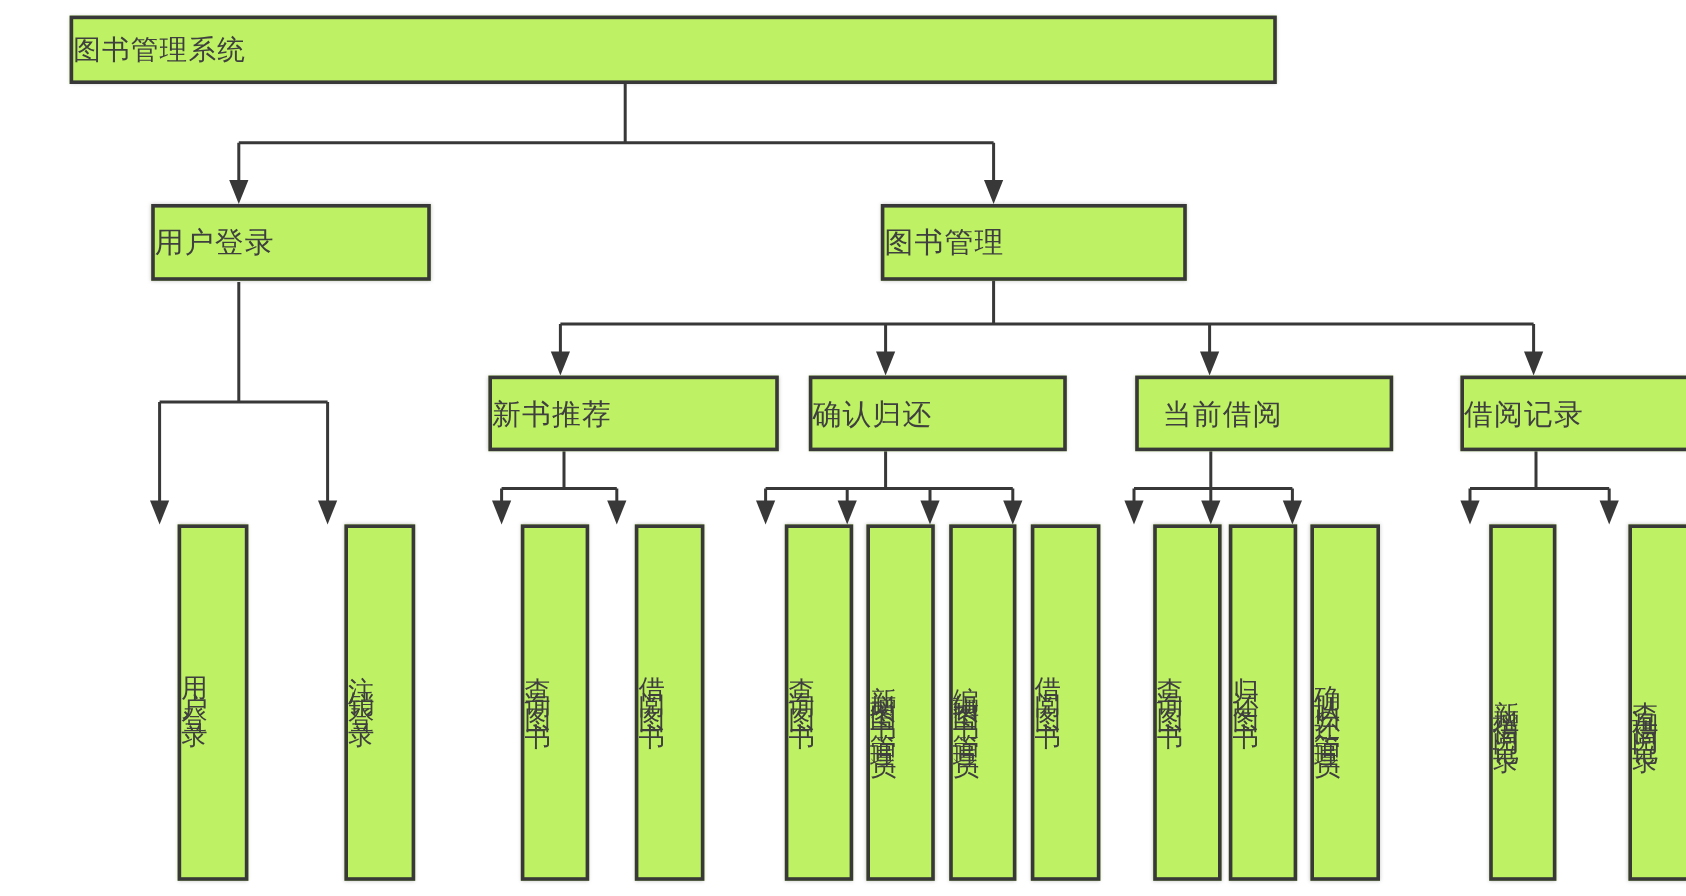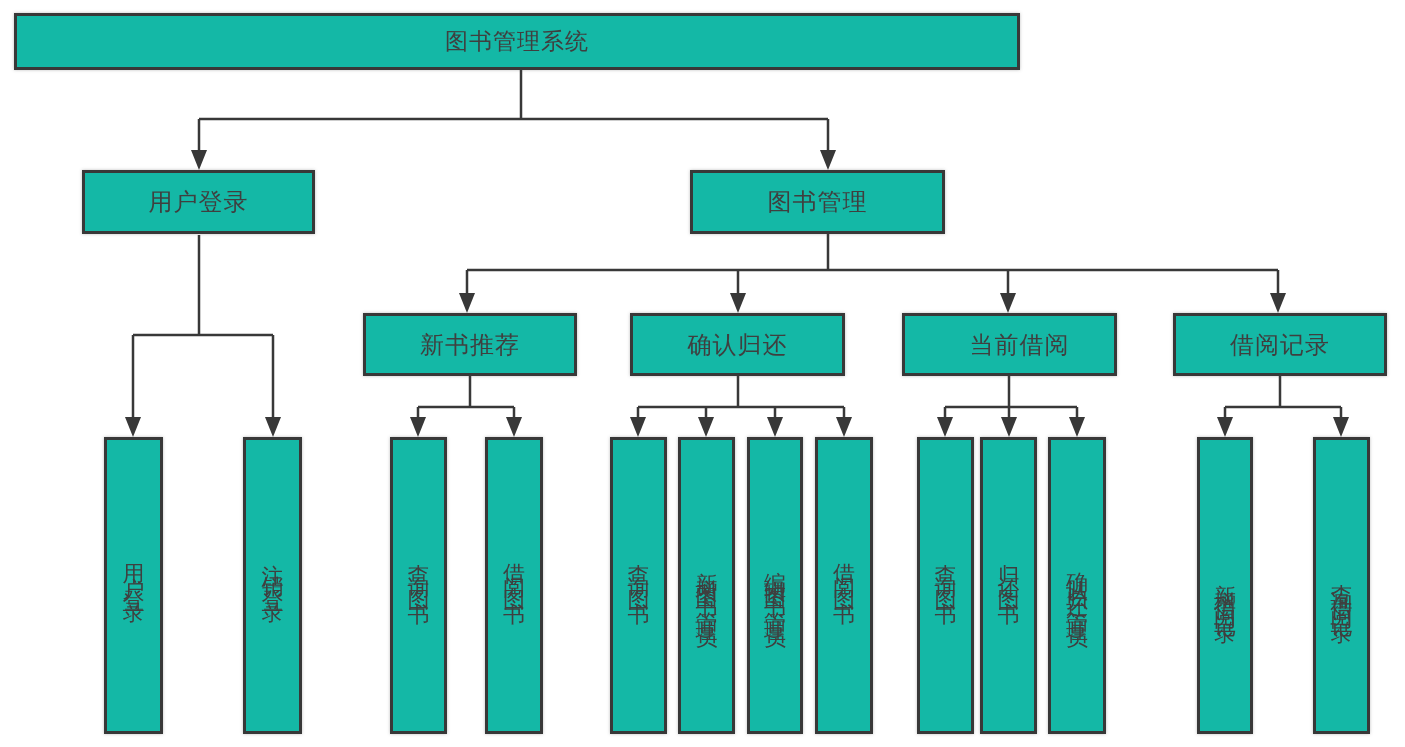--- a/index.html
+++ b/index.html
@@ -4,43 +4,43 @@
 <style>
   html,body{margin:0;padding:0;}
   body{
     width:1405px;height:747px;position:relative;background:#ffffff;
     font-family:"Liberation Sans","DejaVu Sans",sans-serif;
     overflow:hidden;
   }
   .stage{position:absolute;inset:0;}
   svg.connectors{position:absolute;left:0;top:0;width:1405px;height:747px;}
   .node{
-    position:absolute;box-sizing:border-box;background:#14b8a6;
-    border:3px solid #383838;display:flex;align-items:center;justify-content:center;
-    color:#3f3f3f;box-shadow:0 0 3px rgba(80,80,80,0.35);
+    position:absolute;box-sizing:border-box;background:#bef264;
+    border:3px solid #383838;display:flex;align-items:center;justify-content:flex-start;
+    color:#3f3f3f;box-shadow:0 0 3px rgba(80,80,80,0.35);margin-left:44px;
   }
   .h-label{font-size:24px;letter-spacing:1px;white-space:nowrap;}
   .root .h-label{font-size:23px;}
   .leaf{z-index:2;}
   .v-label{
     writing-mode:vertical-rl;text-orientation:mixed;
     font-size:22px;line-height:1;letter-spacing:8px;margin-top:8px;
     white-space:nowrap;
   }
   .v-short{letter-spacing:13px;margin-top:0;transform:translateY(-14px);}
   .watermark{
     position:absolute;left:1182px;top:714px;z-index:5;
     font-size:20px;line-height:24px;color:#a9a9a9;white-space:nowrap;
     text-shadow:-1px 0 0 rgba(255,60,60,0.18),1px 1px 0 rgba(60,60,255,0.12);
   }
   
   .n-root{left:14px;top:13px;width:1006px;height:57px;}
   .n-user-login{left:82px;top:170px;width:233px;height:64px;}
   .n-book-mgmt{left:690px;top:170px;width:255px;height:64px;}
-  .n-new-rec{left:363px;top:313px;width:214px;height:63px;}
+  .n-new-rec{left:363px;top:313px;width:242px;height:63px;}
   .n-book-borrow{left:630px;top:313px;width:215px;height:63px;}
   .n-cur-borrow{left:902px;top:313px;width:215px;height:63px;padding-left:20px;}
   .n-borrow-rec{left:1173px;top:313px;width:214px;height:63px;}
   .lf{top:437px;height:297px;}
   .n-a1{left:104px;width:59px;}
   .n-a2{left:243px;width:59px;}
   .n-b1{left:390px;width:57px;}
   .n-b2{left:485px;width:58px;}
   .n-c1{left:610px;width:57px;}
   .n-c2{left:678px;width:57px;}

